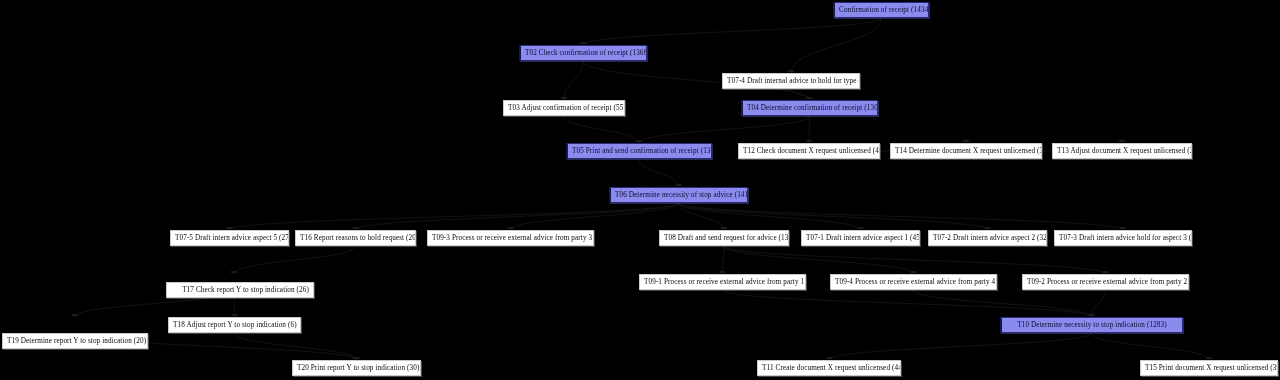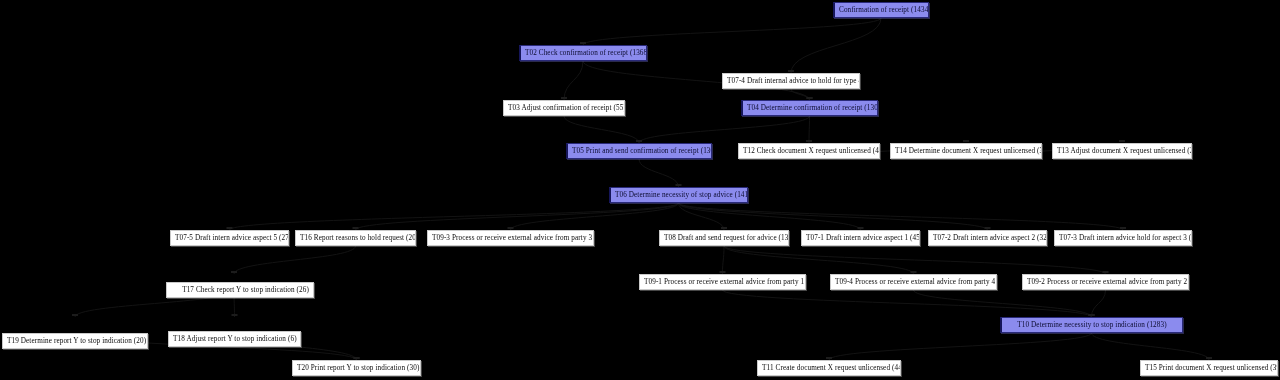--- a/index.html
+++ b/index.html
@@ -186,21 +186,21 @@
     </div>
     <div class="node" style="left: 830px; top: 274px; width: 167px;">
       <span class="node-label">T09-4 Process or receive external advice from party 4 (5)</span>
     </div>
     <div class="node" style="left: 1022px; top: 274px; width: 167px;">
       <span class="node-label">T09-2 Process or receive external advice from party 2 (1)</span>
     </div>
     <div class="node" style="left: 2px; top: 317px; width: 146px; margin-top: 16px;">
       <span class="node-label">T19 Determine report Y to stop indication (20)</span>
     </div>
-    <div class="node" style="left: 168px; top: 317px; width: 133px; margin-top: 14px;">
+    <div class="node" style="left: 168px; top: 317px; width: 133px;">
       <span class="node-label">T18 Adjust report Y to stop indication (6)</span>
     </div>
     <div class="node filled" style="left: 1000px; top: 317px; width: 183px;">
       <span class="node-label">T10 Determine necessity to stop indication (1283)</span>
     </div>
     <div class="node" style="left: 292px; top: 360px; width: 129px;">
       <span class="node-label">T20 Print report Y to stop indication (30)</span>
     </div>
     <div class="node" style="left: 757px; top: 360px; width: 144px;">
       <span class="node-label">T11 Create document X request unlicensed (44)</span>

